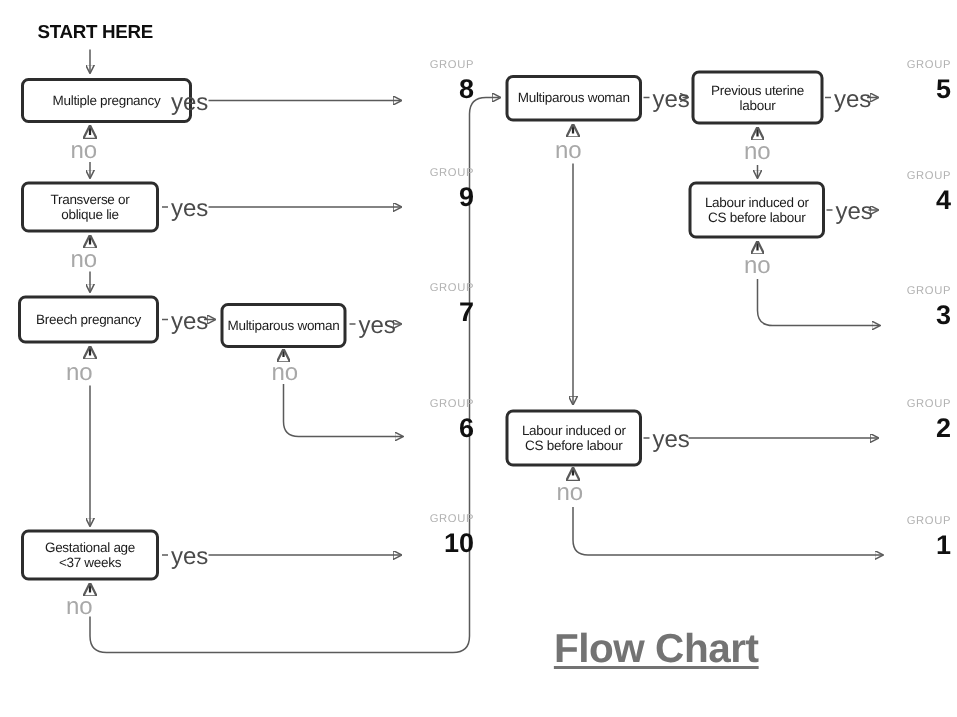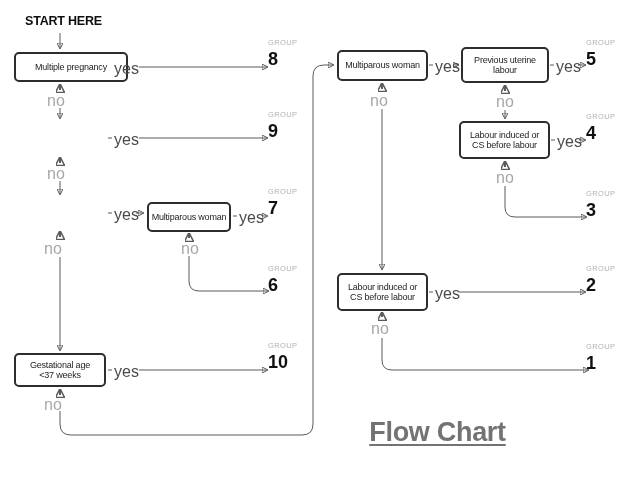--- a/index.html
+++ b/index.html
@@ -17,21 +17,21 @@
   }
   .node {
     position:absolute; box-sizing:border-box; display:flex; align-items:center;
     justify-content:center; text-align:center; background:#ffffff;
     border:2px solid #2d2d2d; border-radius:5px; font-size:9px; line-height:1.15;
     color:#1c1c1c; letter-spacing:-0.2px; white-space:pre-line; padding:1px 2px;
   }
   .yn { position:absolute; font-size:16px; line-height:1; white-space:nowrap; }
   .yes { color:#4a4a4a; }
   .no  { color:#a8a8a8; }
-  .group { position:absolute; width:48px; text-align:left; }
+  .group { position:absolute; width:48px; text-align:right; }
   .group-caption { font-size:7.5px; color:#b2b2b2; letter-spacing:0.4px; }
   .group-number { font-size:18px; font-weight:bold; color:#101010; margin-top:3px; line-height:1; }
   .title {
     position:absolute; left:330px; top:417px; width:215px; text-align:center;
     font-size:27px; font-weight:bold; color:#ED7623;
     text-decoration:underline; text-underline-offset:3px; letter-spacing:-0.3px;
   }
 </style>
 </head>
 <body>
@@ -98,20 +98,23 @@
     <path d="M429,292 H433"></path>
     <path d="M459,292 H585" marker-end="url(#ar)"></path>
 
     <path class="tick" d="M382,317 V313" marker-end="url(#ar)"></path>
     <path d="M382,338 V360 Q382,370 392,370 H588" marker-end="url(#ar)"></path>
   </svg>
 
   <div class="start">START HERE</div>
 
   <div class="node" style="left:14px;top:52px;width:114px;height:30px">Multiple pregnancy</div>
+  <div class="node" style="left:14px;top:121px;width:92px;height:34px">Transverse or
+oblique lie</div>
+  <div class="node" style="left:12px;top:197px;width:94px;height:32px">Breech pregnancy</div>
   <div class="node" style="left:147px;top:202px;width:84px;height:30px">Multiparous woman</div>
   <div class="node" style="left:14px;top:353px;width:92px;height:34px">Gestational age
 &lt;37 weeks</div>
   <div class="node" style="left:337px;top:50px;width:91px;height:31px">Multiparous woman</div>
   <div class="node" style="left:461px;top:47px;width:88px;height:36px">Previous uterine
 labour</div>
   <div class="node" style="left:459px;top:121px;width:91px;height:38px">Labour induced or
 CS before labour</div>
   <div class="node" style="left:337px;top:273px;width:91px;height:38px">Labour induced or
 CS before labour</div>

